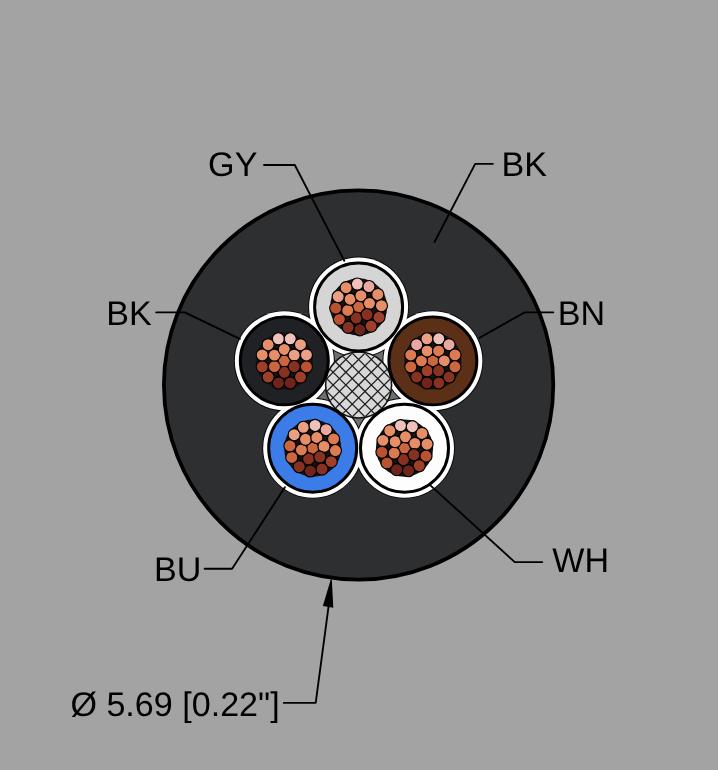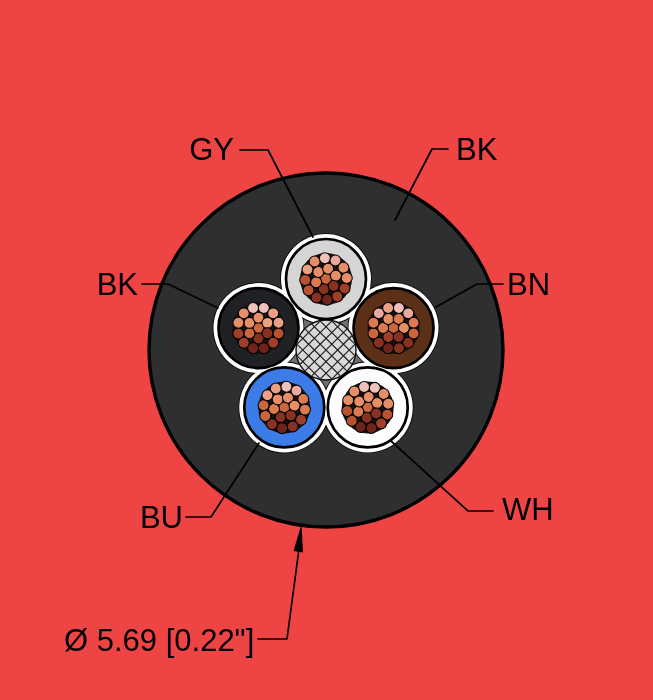--- a/index.html
+++ b/index.html
@@ -1,16 +1,16 @@
 <!DOCTYPE html>
 <html><head>
 <meta charset="utf-8">
 <style>
   html,body{margin:0;padding:0;background:#ffffff;}
-  .stage{position:relative;width:653px;height:700px;background:#ef4444;overflow:hidden;}
+  .stage{position:relative;width:653px;height:700px;background:#a3a3a3;overflow:hidden;}
   svg{display:block;}
   text{font-family:"Liberation Sans",sans-serif;font-size:31px;fill:#000;}
   .leader{stroke:#000;stroke-width:1.7;fill:none;stroke-linecap:round;stroke-linejoin:round;}
 </style>
 </head>
 <body>
 
 <div class="stage">
   <svg width="653" height="700" viewBox="0 0 653 700">
 

